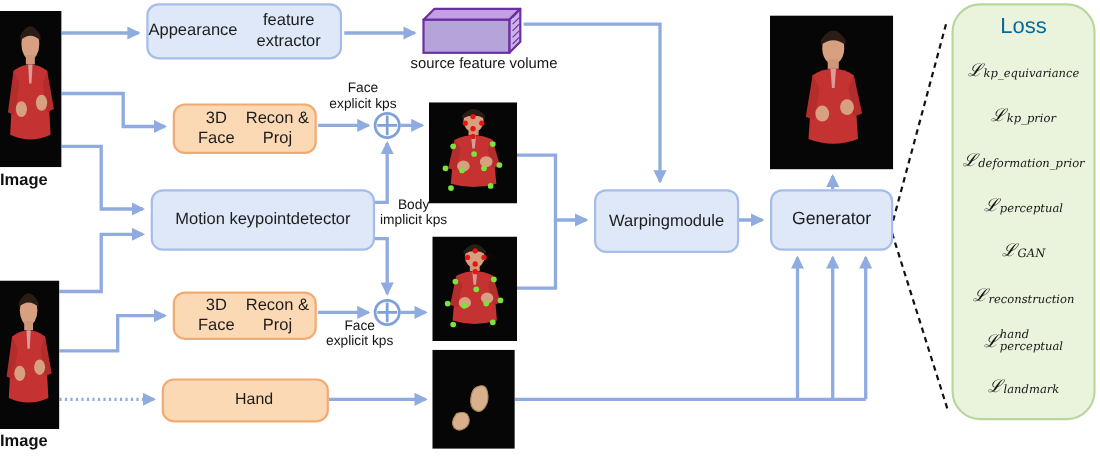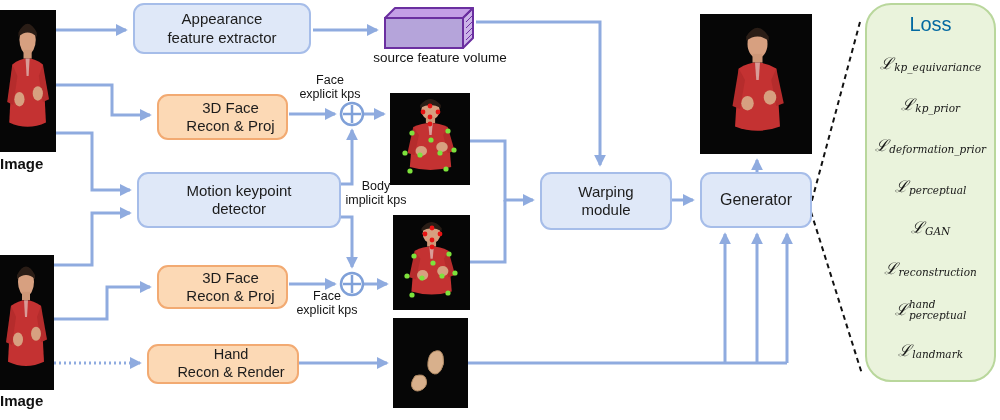--- a/index.html
+++ b/index.html
@@ -1,21 +1,21 @@
 <!DOCTYPE html>
 <html><head>
 <meta charset="utf-8">
 <style>
   html,body{margin:0;padding:0;background:#fff;}
   #canvas{position:relative;width:1000px;height:420px;background:#ffffff;overflow:hidden;
           font-family:"Liberation Sans","DejaVu Sans",sans-serif;color:#1b1b1b;}
   svg.overlay{position:absolute;left:0;top:0;width:1000px;height:420px;pointer-events:none;}
 
   
-  .box{position:absolute;display:flex;flex-direction:column;align-items:center;justify-content:center;
+  .box{position:absolute;display:flex;flex-direction:row;align-items:center;justify-content:center;
        border-radius:11px;font-size:15px;line-height:1.22;text-align:center;color:#1c1c1c;
        box-sizing:border-box;}
   .box-blue{background:#dfe8f8;border:2.5px solid #a6bde9;}
   .box-orange{background:#fcd9b5;border:2.5px solid #f2aa72;padding-left:16px;}
 
   
   .photo{position:absolute;display:block;}
 
   
   .lbl{position:absolute;font-weight:normal;font-size:12.5px;line-height:1.15;text-align:center;color:#141414;}
@@ -125,21 +125,20 @@
     <span>detector</span>
   </div>
 
   <div class="box box-orange" style="left:157px;top:265px;width:131px;height:44px">
     <span>3D Face</span>
     <span>Recon &amp; Proj</span>
   </div>
 
   <div class="box box-orange" style="left:147px;top:344px;width:152px;height:40px;font-size:14.5px">
     <span>Hand</span>
-    <span>Recon &amp; Render</span>
   </div>
 
   <div class="box box-blue" style="left:540px;top:172px;width:132px;height:58px">
     <span>Warping</span>
     <span>module</span>
   </div>
 
   <div class="box box-blue" style="left:700px;top:172px;width:112px;height:56px;font-size:16px">
     <span>Generator</span>
   </div>

